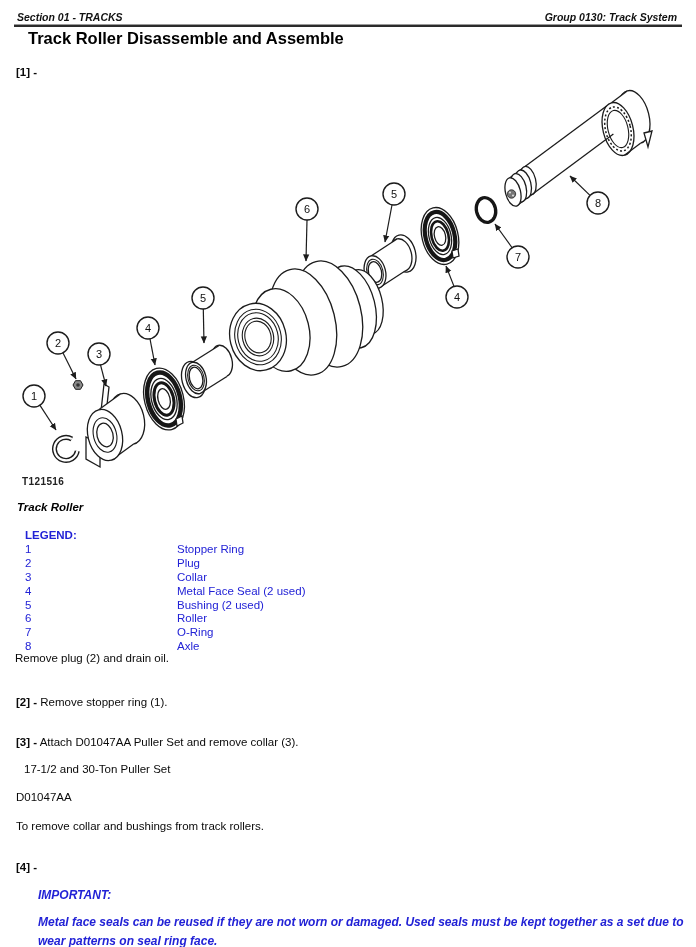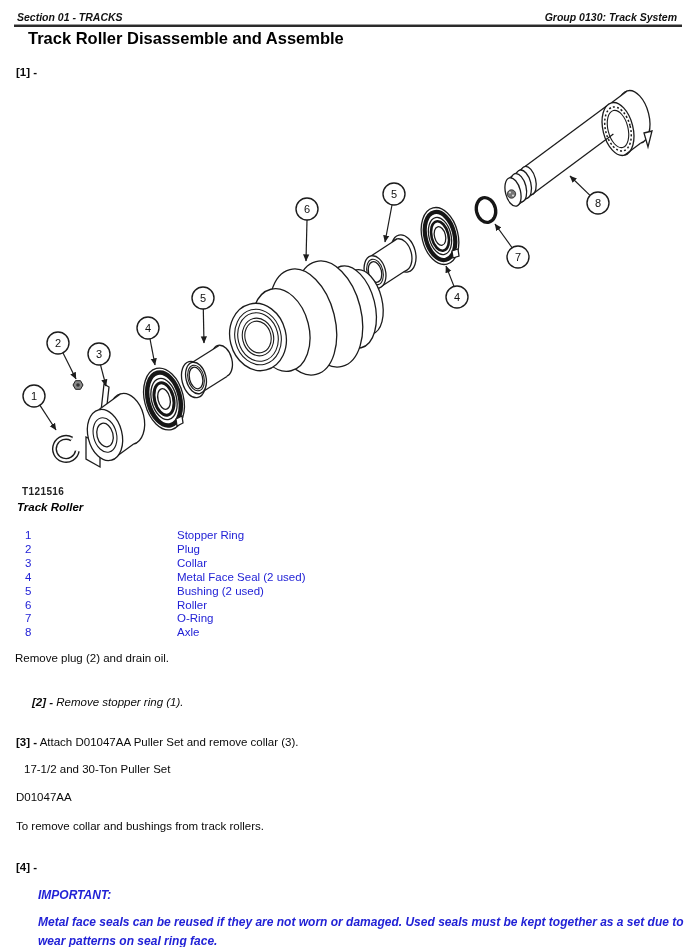--- a/index.html
+++ b/index.html
@@ -201,38 +201,39 @@
       <circle class="cball" cx="518" cy="172" r="11"></circle>
       <text class="cnum" x="518" y="176">7</text>
     </g>
     <g>
       <line class="ldr" x1="590" y1="110.4" x2="570" y2="91" marker-end="url(#ah)"></line>
       <circle class="cball" cx="598" cy="118" r="11"></circle>
       <text class="cnum" x="598" y="122">8</text>
     </g>
   </svg>
 
-  <div class="abs imgid" style="left:22px;top:486px;">T121516</div>
+  <div class="abs imgid" style="left:22px;top:476px;">T121516</div>
 
   <div class="abs caption" style="left:17px;top:501px;">Track Roller</div>
 
   <div class="abs legend" style="left:25px;top:529px;">
+    <div class="lhead">LEGEND:</div>
     <div><span class="lnum">1</span><span>Stopper Ring</span></div>
     <div><span class="lnum">2</span><span>Plug</span></div>
     <div><span class="lnum">3</span><span>Collar</span></div>
     <div><span class="lnum">4</span><span>Metal Face Seal (2 used)</span></div>
     <div><span class="lnum">5</span><span>Bushing (2 used)</span></div>
     <div><span class="lnum">6</span><span>Roller</span></div>
     <div><span class="lnum">7</span><span>O-Ring</span></div>
     <div><span class="lnum">8</span><span>Axle</span></div>
   </div>
 
   <div class="abs body-txt" style="left:15px;top:652px;">Remove plug (2) and drain oil.</div>
 
-  <div class="abs body-txt" style="left:32px;top:696px;font-style:italic;">
+  <div class="abs body-txt" style="left:16px;top:696px;">
     <span class="mk">[2] -</span>
     <span>Remove stopper ring (1).</span>
   </div>
 
   <div class="abs body-txt" style="left:16px;top:736px;text-align:right;">
     <span class="mk">[3] -</span>
     <span>Attach D01047AA Puller Set and remove collar (3).</span>
   </div>
 
   <div class="abs body-txt" style="left:24px;top:763px;">17-1/2 and 30-Ton Puller Set</div>

